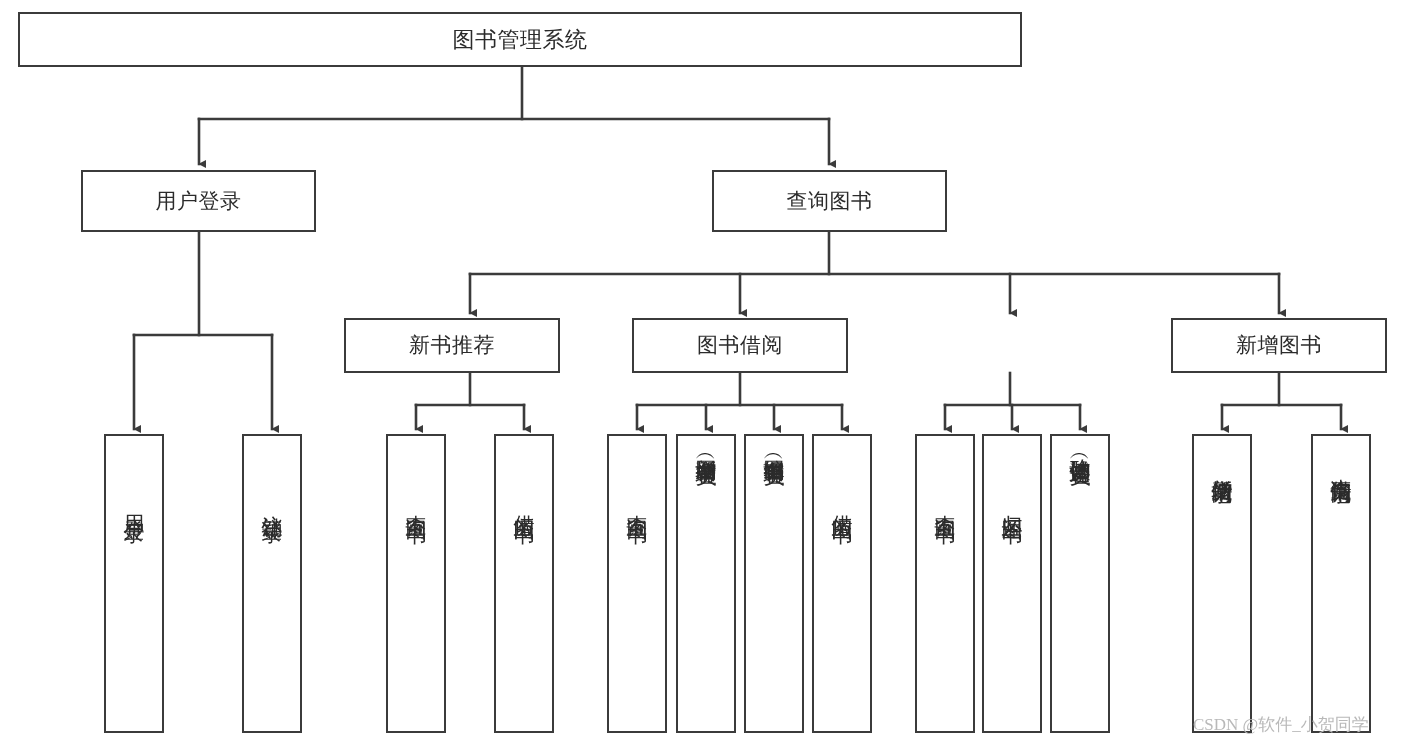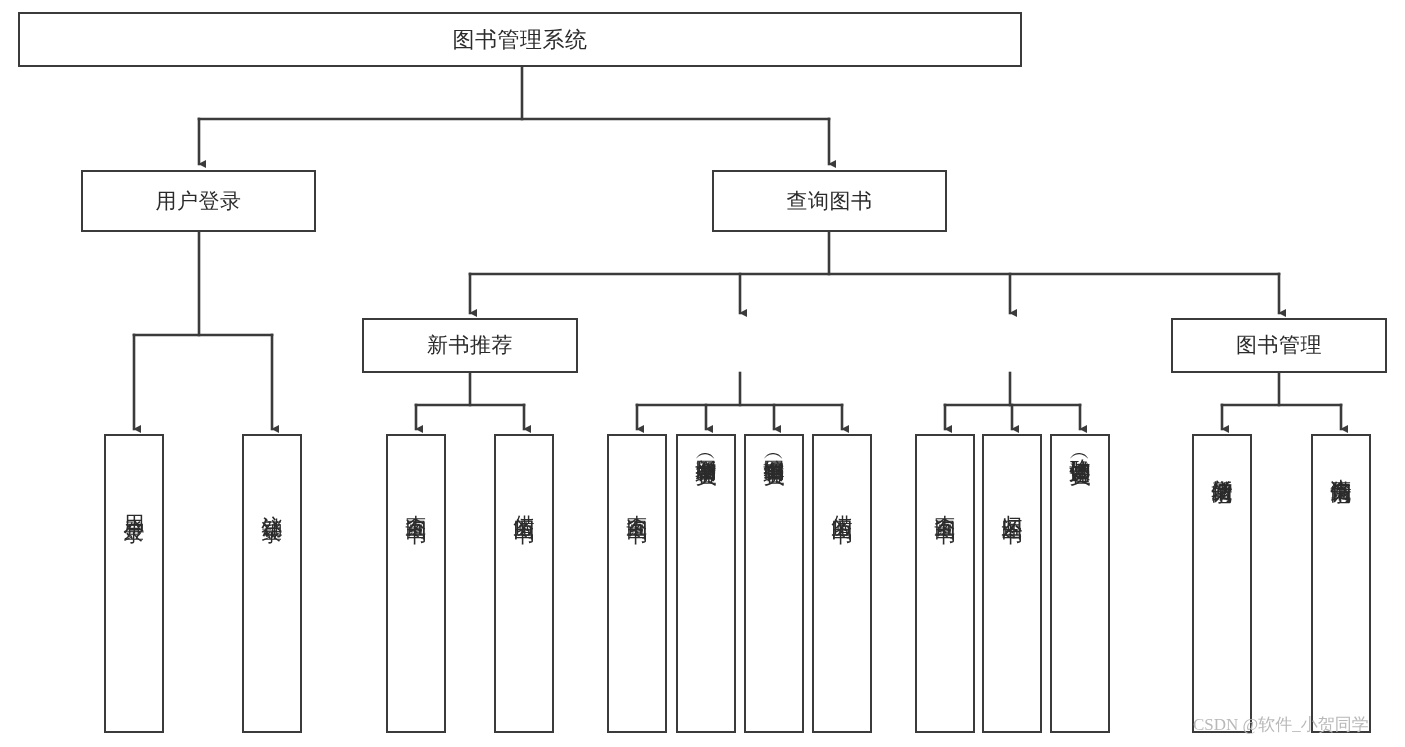--- a/index.html
+++ b/index.html
@@ -141,28 +141,31 @@
   </div>
 
   <div class="node h" style="left:81px; top:170px; width:235px; height:62px;">
     <span class="label">用户登录</span>
   </div>
 
   <div class="node h" style="left:712px; top:170px; width:235px; height:62px;">
     <span class="label">查询图书</span>
   </div>
 
-  <div class="node h" style="left:362px; top:318px; width:216px; height:55px;">
+  <div class="node h" style="left:344px; top:318px; width:216px; height:55px;">
     <span class="label">新书推荐</span>
   </div>
 
+  <div class="node h" style="left:632px; top:318px; width:216px; height:55px;">
+    <span class="label">图书借阅</span>
+  </div>
 
 
   <div class="node h" style="left:1171px; top:318px; width:216px; height:55px;">
-    <span class="label">图书管理</span>
+    <span class="label">新增图书</span>
   </div>
 
   <div class="node v" style="left:104px; top:434px; width:60px; height:299px; padding-top:62px;">
     <span class="label">用户登录</span>
   </div>
 
   <div class="node v" style="left:242px; top:434px; width:60px; height:299px; padding-top:62px;">
     <span class="label">注销登录</span>
   </div>
 

